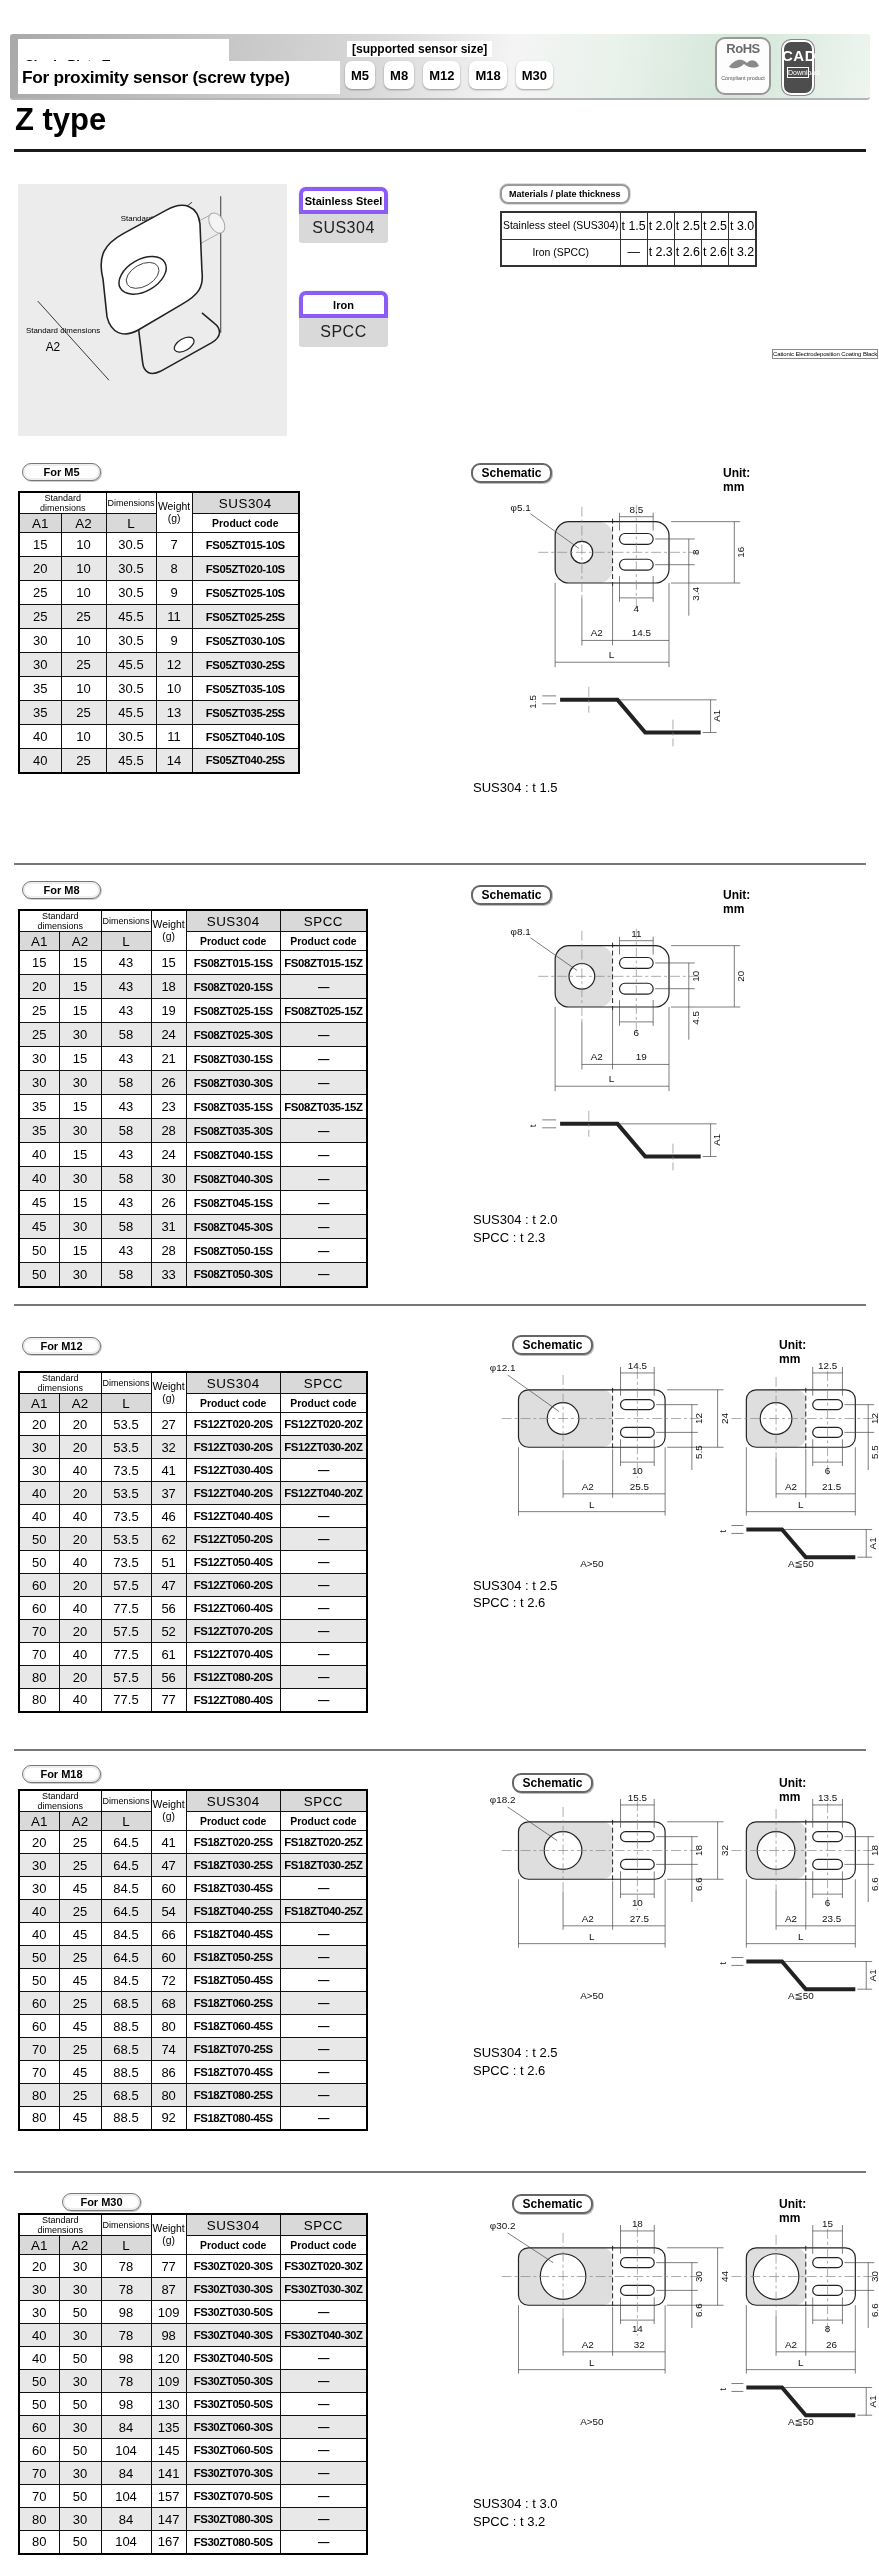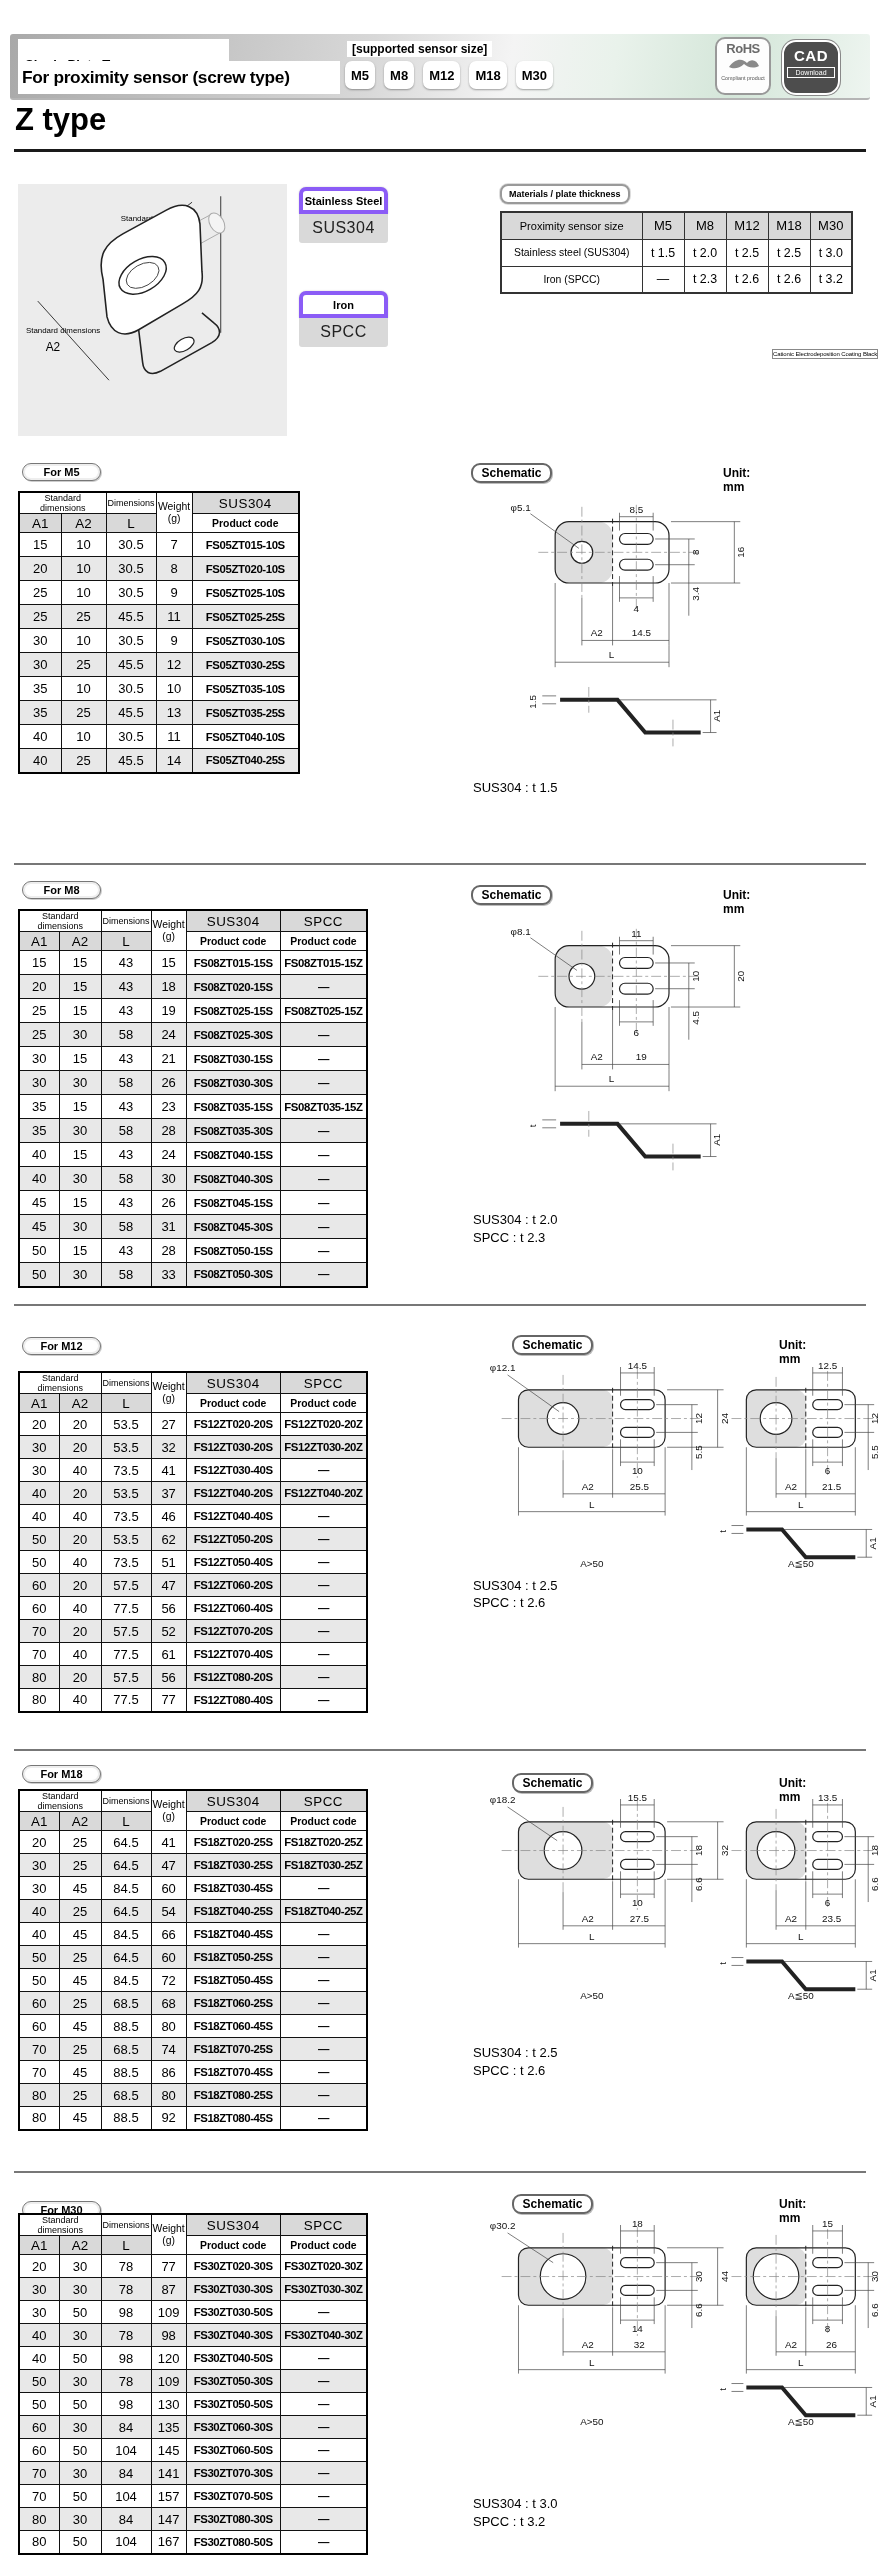--- a/index.html
+++ b/index.html
@@ -16,21 +16,21 @@
   }
   .white-box { position:absolute; background:#fff; }
   .plate-type { left:8px; top:5px; width:211px; height:20px; font-weight:bold; font-size:13px; padding:18px 7px; }
   .product-title { left:8px; top:27px; width:322px; height:33px; font-weight:bold; font-size:17.3px; padding:6px 4px 0; letter-spacing:-0.3px; }
   .supported { left:337px; top:7px; font-weight:bold; font-size:12px; padding:1px 5px; }
   .chips { position:absolute; left:335px; top:27px; display:flex; gap:9px; }
   .chip { background:#fff; border-radius:7px; padding:7px 6px 6px; font-weight:bold; font-size:13px; min-width:26px; text-align:center; box-shadow:0 1px 2px rgba(0,0,0,0.35); }
   .rohs { position:absolute; left:705px; top:3px; width:56px; height:58px; background:#fdfdfd; border:2px solid #999; border-radius:10px; text-align:center; overflow:hidden; }
   .rohs .t { font-weight:bold; font-size:13px; color:#6a6a6a; margin-top:2px; letter-spacing:-0.5px; }
   .rohs .sub { font-size:5.4px; color:#555; margin-top:1px; }
-  .cad { position:absolute; left:772px; top:6px; width:58px; height:55px; background:#4d4d4d; border-radius:14px; box-shadow:inset 0 0 0 2px #fff, 0 0 0 1px #888; text-align:center; color:#fff; }
+  .cad { position:absolute; left:772px; top:6px; width:32px; height:55px; background:#4d4d4d; border-radius:9px; box-shadow:inset 0 0 0 2px #fff, 0 0 0 1px #888; color:#fff; }
   .cad .t { font-weight:bold; font-size:15px; margin-top:7px; letter-spacing:0.5px; }
   .cad .sub { font-size:7px; border:1px solid #fff; margin:3px 5px 0; padding:1px 0; }
   
   .page-title { position:absolute; left:15px; top:102px; font-size:31px; font-weight:bold; }
   .title-rule { position:absolute; left:14px; top:149px; width:852px; height:0; border-top:3px solid #1a1a1a; }
   
   .intro-img { position:absolute; left:18px; top:184px; width:269px; height:252px; background:#ececec; }
   .badge { position:absolute; width:89px; }
   .badge-stainless { left:299px; top:187px; }
   .badge-iron { left:299px; top:291px; }
@@ -137,28 +137,20 @@
 </div>
 <div class="badge badge-iron">
   <div class="name">Iron</div>
   <div class="code">SPCC</div>
   <div class="note">Cationic Electrodeposition Coating Black</div>
 </div>
 
 <div class="mat-label">Materials / plate thickness</div>
 <table class="mat">
   <tbody>
-      <tr>
-    <th class="first">Proximity sensor size</th>
-    <th class="size">M5</th>
-    <th class="size">M8</th>
-    <th class="size">M12</th>
-    <th class="size">M18</th>
-    <th class="size">M30</th>
-  </tr>
   <tr>
     <td class="name">Stainless steel (SUS304)</td>
     <td>t 1.5</td>
     <td>t 2.0</td>
     <td>t 2.5</td>
     <td>t 2.5</td>
     <td>t 3.0</td>
   </tr>
   <tr>
     <td class="name">Iron (SPCC)</td>
@@ -999,21 +991,21 @@
       <text class="dt mid" transform="rotate(-90 416 190)" x="416" y="190">A1</text>
     </g>
   </svg>
   <div class="note" style="top:284px;">SUS304 : t 2.5</div>
   <div class="note" style="top:302px;">SPCC : t 2.6</div>
 </div>
 
 <div class="divider" style="top:2171px;"></div>
 
 <div class="section" id="sec-m30" style="top:2185px;height:391px;">
-  <div class="for-btn" style="top:16px;">For M30</div>
+  <div class="for-btn" style="top:8px;margin-left:40px;">For M30</div>
   <table class="sec-table rh245" style="top:28px;">
     <colgroup>
         <col style="width:40px">
         <col style="width:42px">
         <col style="width:44px">
         <col style="width:34px">
         <col style="width:94px">
         <col style="width:87px">
       </colgroup>
     <thead>

